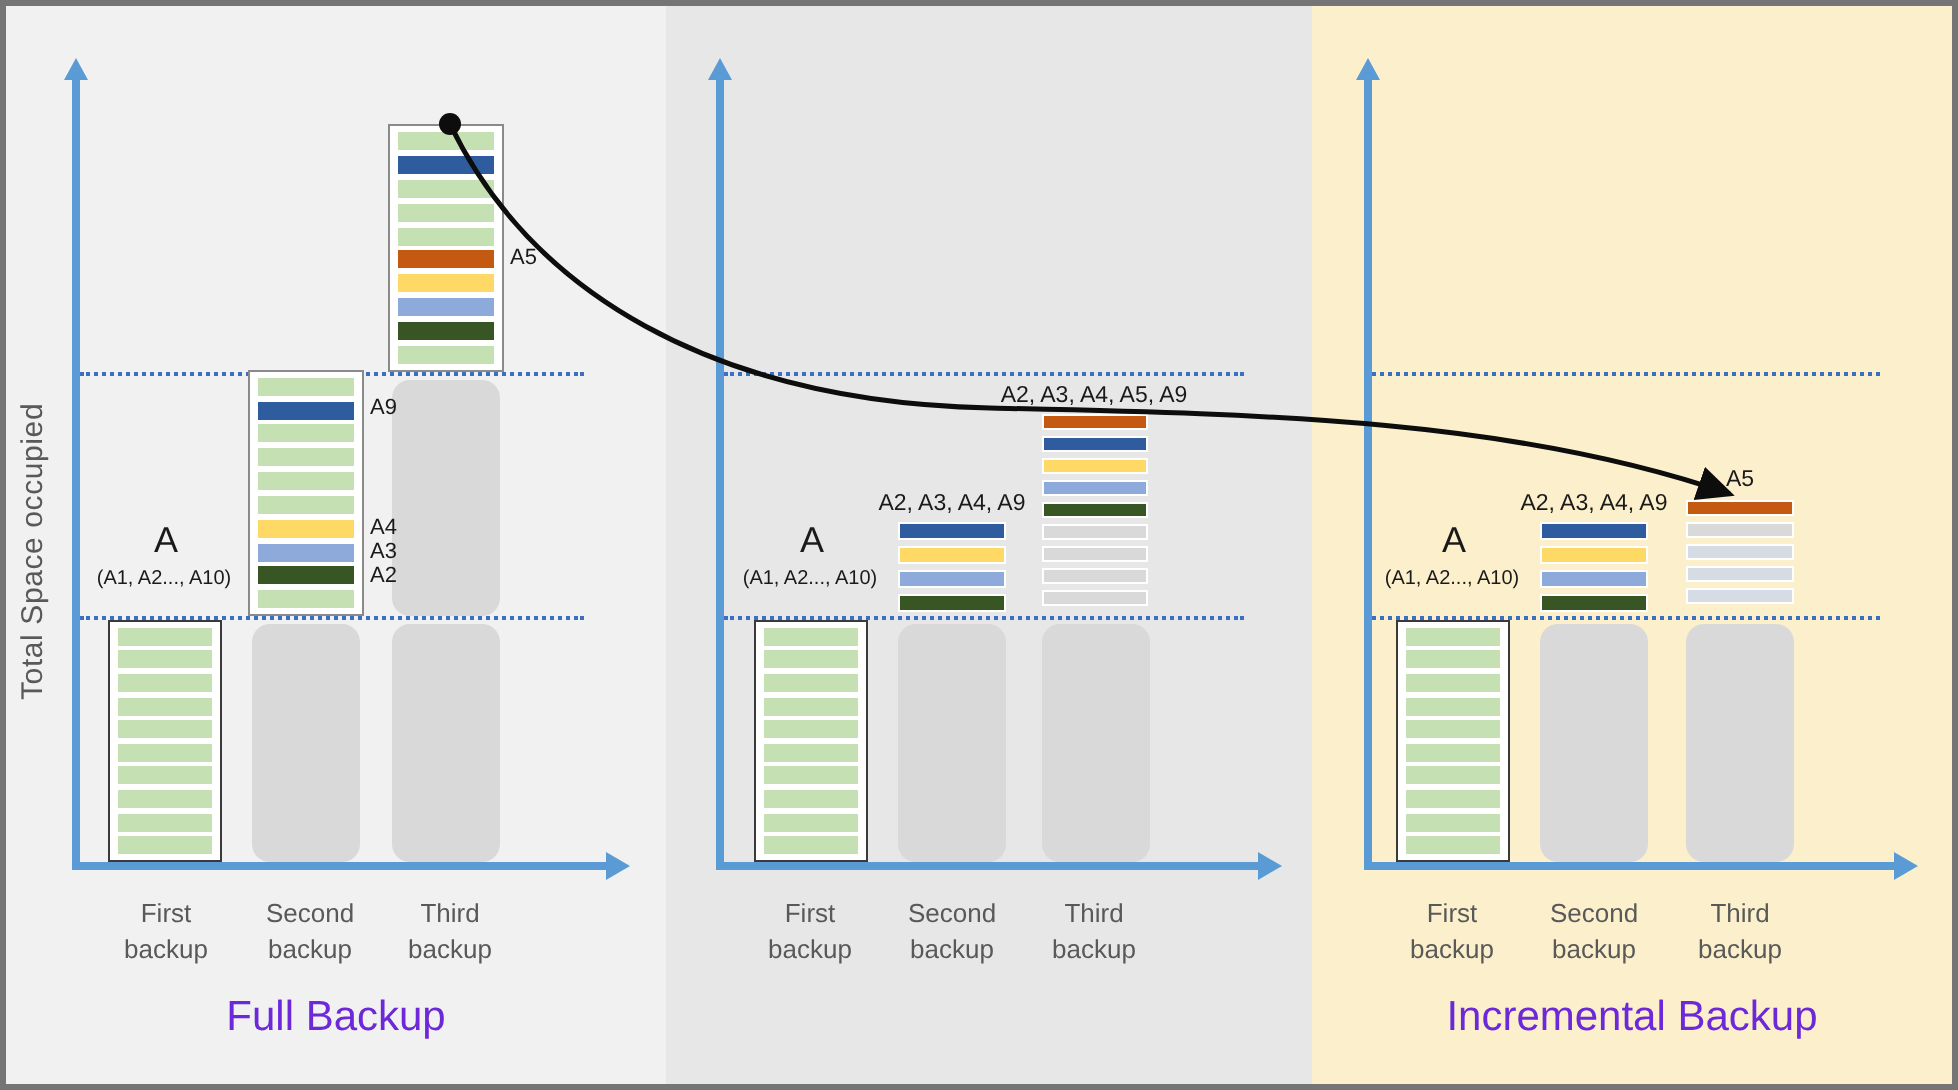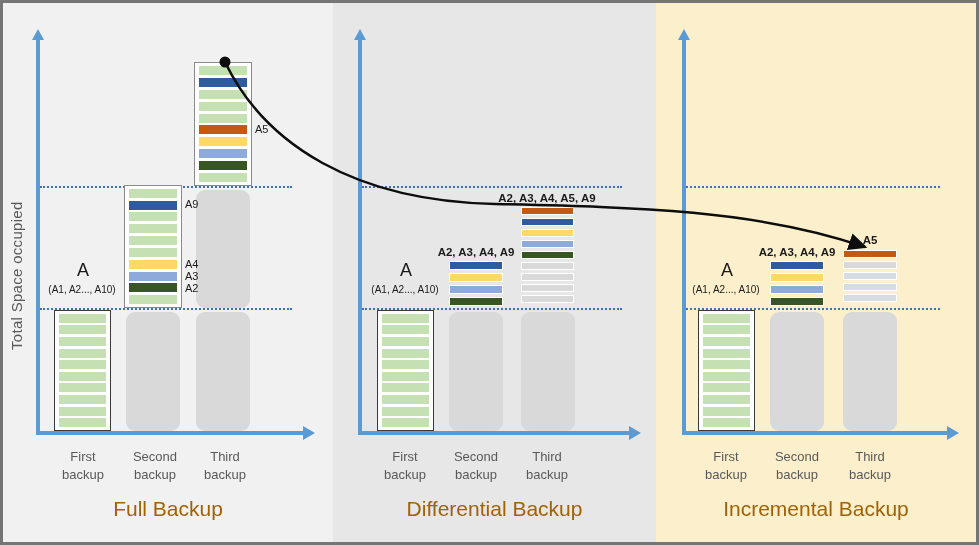--- a/index.html
+++ b/index.html
@@ -69,32 +69,32 @@
   #p1 .a-label{left:50px;top:257px;} #p1 .a-sub{left:24px;top:281px;}
   #p2 .a-label{left:43px;top:257px;} #p2 .a-sub{left:17px;top:281px;}
   #p3 .a-label{left:41px;top:257px;} #p3 .a-sub{left:15px;top:281px;}
 
   .ann{position:absolute;font-size:11px;color:#1a1a1a;white-space:nowrap;}
   #p1 .ann-a9{left:182px;top:195px;}
   #p1 .ann-a4{left:182px;top:255px;}
   #p1 .ann-a3{left:182px;top:267px;}
   #p1 .ann-a2{left:182px;top:279px;}
   #p1 .ann-a5{left:252px;top:120px;}
-  .stack-label{position:absolute;font-size:11.5px;color:#1a1a1a;text-align:center;white-space:nowrap;font-weight:bold;}
+  .stack-label{position:absolute;font-size:11.5px;color:#1a1a1a;text-align:center;white-space:nowrap;}
   #p2 .lbl-2{left:93px;top:243px;width:100px;}
   #p2 .lbl-3{left:144px;top:189px;width:140px;}
   #p3 .lbl-2{left:91px;top:243px;width:100px;}
   #p3 .lbl-3{left:184px;top:231px;width:60px;}
 
   .xlabel{position:absolute;top:445px;width:90px;text-align:center;font-size:13px;line-height:18px;color:#595959;}
   #p1 .xl-0{left:35px;} #p1 .xl-1{left:107px;} #p1 .xl-2{left:177px;}
   #p2 .xl-0{left:27px;} #p2 .xl-1{left:98px;}  #p2 .xl-2{left:169px;}
   #p3 .xl-0{left:25px;} #p3 .xl-1{left:96px;}  #p3 .xl-2{left:169px;}
 
-  .ptitle{position:absolute;top:494px;left:0;width:100%;text-align:center;font-size:21px;color:#a16207;}
+  .ptitle{position:absolute;top:494px;left:0;width:100%;text-align:center;font-size:21px;color:#6d28d9;}
 
   .vlabel{position:absolute;left:5px;top:148px;height:250px;writing-mode:vertical-rl;transform:rotate(180deg);
     font-size:15px;color:#595959;text-align:center;letter-spacing:0.3px;}
 
   #flow{position:absolute;left:0;top:0;z-index:40;pointer-events:none;}
 </style>
 </head>
 <body>
 
 <div id="stage">
@@ -219,21 +219,20 @@
         <div>backup</div>
       </div>
     <div class="xlabel xl-1">
         <div>Second</div>
         <div>backup</div>
       </div>
     <div class="xlabel xl-2">
         <div>Third</div>
         <div>backup</div>
       </div>
-    <div class="ptitle">Differential Backup</div>
   </div>
 
   <div class="panel" id="p3" style="background: rgb(252, 240, 204);">
     <div class="yaxis"></div>
     <div class="xaxis"></div>
     <div class="dotline dot1"></div>
     <div class="dotline dot2"></div>
 
     <div class="gray gray-2"></div>
     <div class="gray gray-3"></div>

